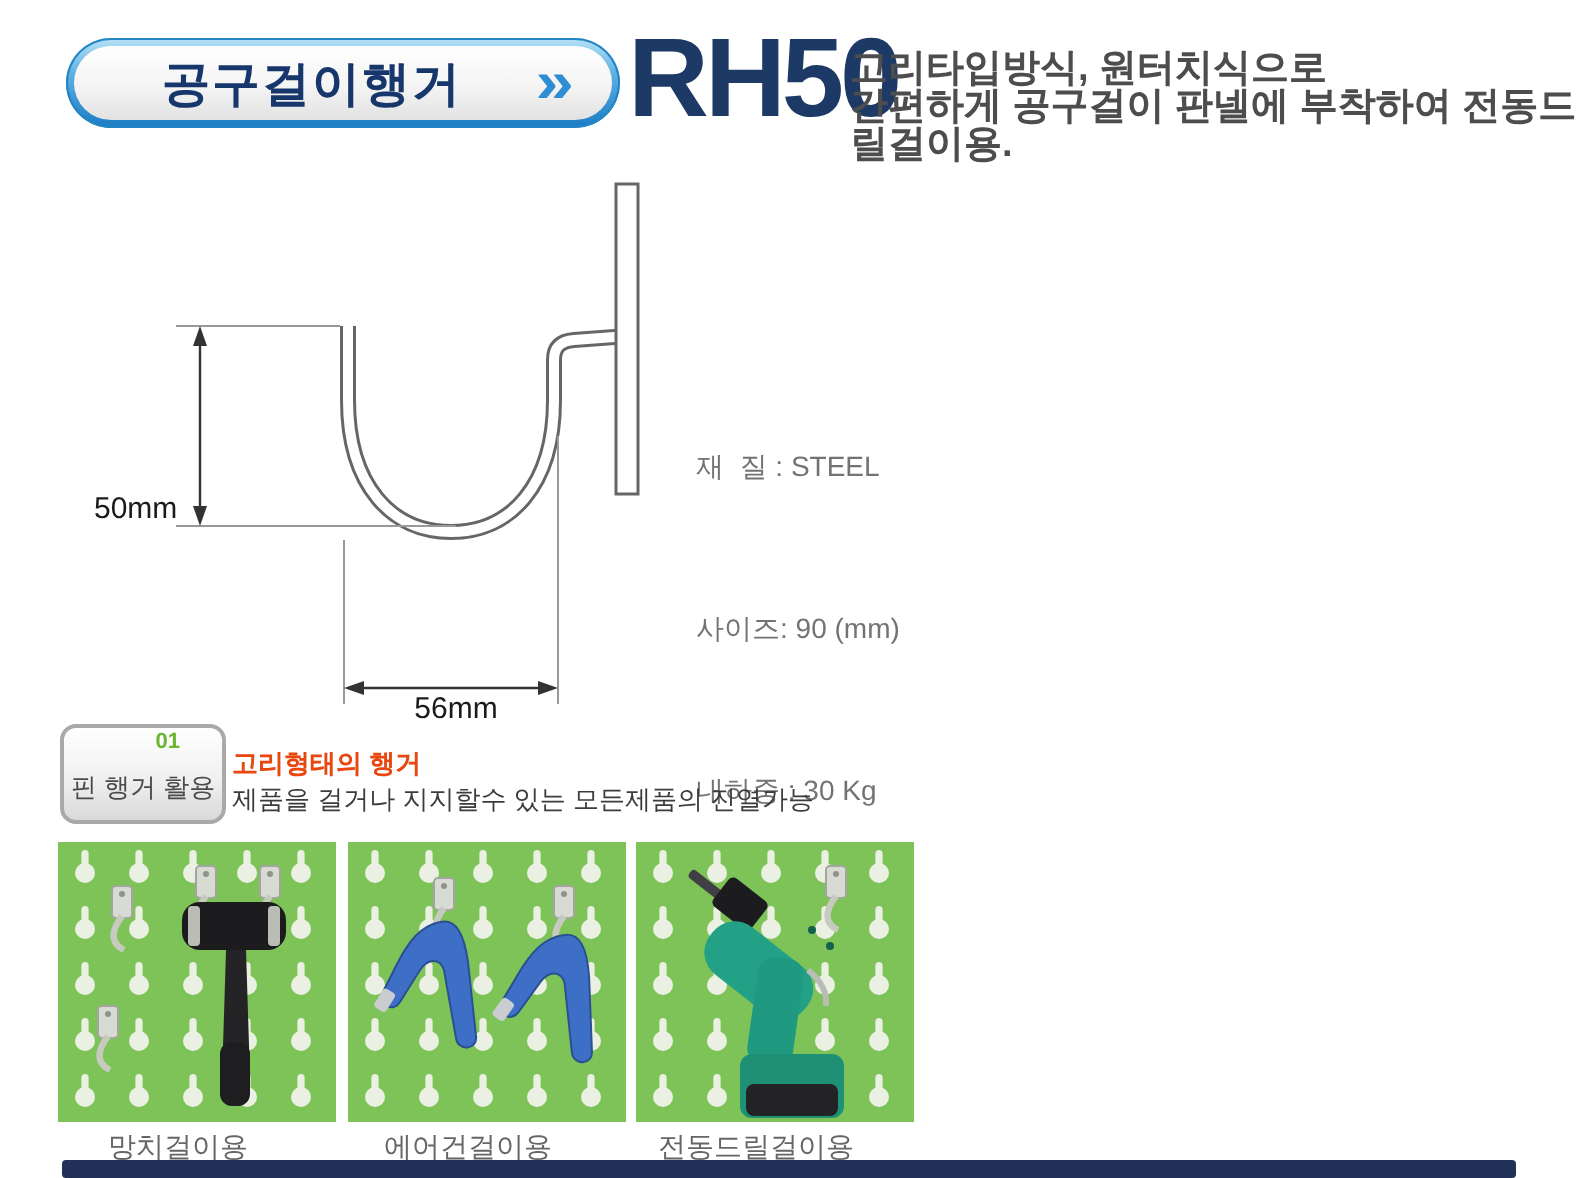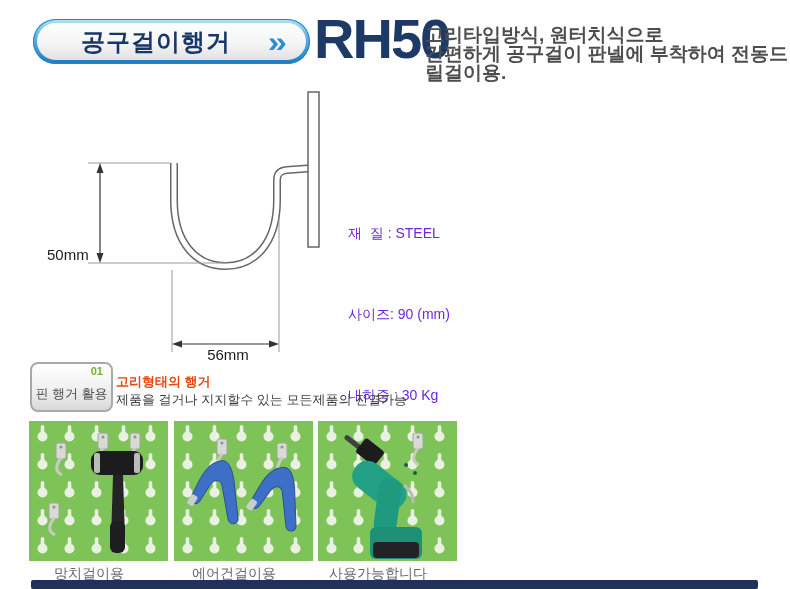--- a/index.html
+++ b/index.html
@@ -17,26 +17,26 @@
         font-weight:bold;color:#2e8ed3;transform:scaleX(1.15);}
   .model{position:absolute;left:314px;top:10px;font-size:56px;line-height:58px;font-weight:bold;
         color:#1d3a66;letter-spacing:-2px;}
   .hdr-desc{position:absolute;left:425px;top:25px;font-size:19px;line-height:19px;
         font-weight:bold;color:#4d4d4d;}
   
   .diagram{position:absolute;left:38px;top:85px;}
   .dim-label{position:absolute;font-size:15px;color:#1a1a1a;}
   .dim-50{left:47px;top:198px;margin-top:48px;}
   .dim-56{left:196px;top:346px;width:64px;text-align:center;}
-  .specs{position:absolute;left:348px;top:166px;font-size:14px;color:#6d28d9;
+  .specs{position:absolute;left:348px;top:166px;font-size:14px;color:#737373;
         line-height:27px;white-space:pre;}
   
   .usage-box{position:absolute;left:30px;top:362px;width:79px;height:46px;border:2px solid #a9a9a9;
         border-radius:8px;background:linear-gradient(180deg,#ffffff 0%,#f0f0f0 55%,#d9d9d9 100%);}
-  .usage-num{position:absolute;top:1px;right:8px;font-size:11px;font-weight:bold;color:#6ab52f;}
+  .usage-num{position:absolute;top:1px;right:21px;font-size:11px;font-weight:bold;color:#6ab52f;}
   .usage-box-label{position:absolute;left:0;right:0;bottom:7px;text-align:center;
         font-size:13px;color:#4a4a4a;}
   .usage-heading{position:absolute;left:116px;top:373px;font-size:13px;font-weight:bold;color:#e8470f;}
   .usage-desc{position:absolute;left:116px;top:391px;font-size:13px;color:#3c3c3c;}
   
   .figure{position:absolute;top:421px;width:120px;}
   .fig-1{left:29px;} .fig-2{left:174px;} .fig-3{left:318px;}
   .figure svg.photo{display:block;width:139px;height:140px;}
   .caption{margin-top:4px;text-align:center;font-size:14px;color:#666;}
   
@@ -160,18 +160,18 @@
         <rect x="40" y="22" width="24" height="18" rx="3" fill="#1c1c1f" transform="rotate(38 52 31)"></rect>
         <rect x="47" y="34" width="60" height="30" rx="14" fill="#23a186" transform="rotate(38 47 34)"></rect>
         <path d="M86,64 q10,8 9,18" stroke="#b9bdb6" stroke-width="3" fill="none"></path>
         <rect x="62" y="58" width="23" height="54" rx="8" fill="#1f9a80" transform="rotate(8 73 58)"></rect>
         <rect x="52" y="106" width="52" height="32" rx="6" fill="#1e9076"></rect>
         <rect x="55" y="121" width="46" height="16" rx="4" fill="#232326"></rect>
         <circle cx="97" cy="52" r="2" fill="#14604f"></circle>
         <circle cx="88" cy="44" r="2" fill="#14604f"></circle>
       </g>
     </svg>
-    <figcaption class="caption">사용가능합니다</figcaption>
+    <figcaption class="caption">전동드릴걸이용</figcaption>
   </figure>
 
   <div class="footer-bar"></div>
 
 </div>
 
 </body></html>

